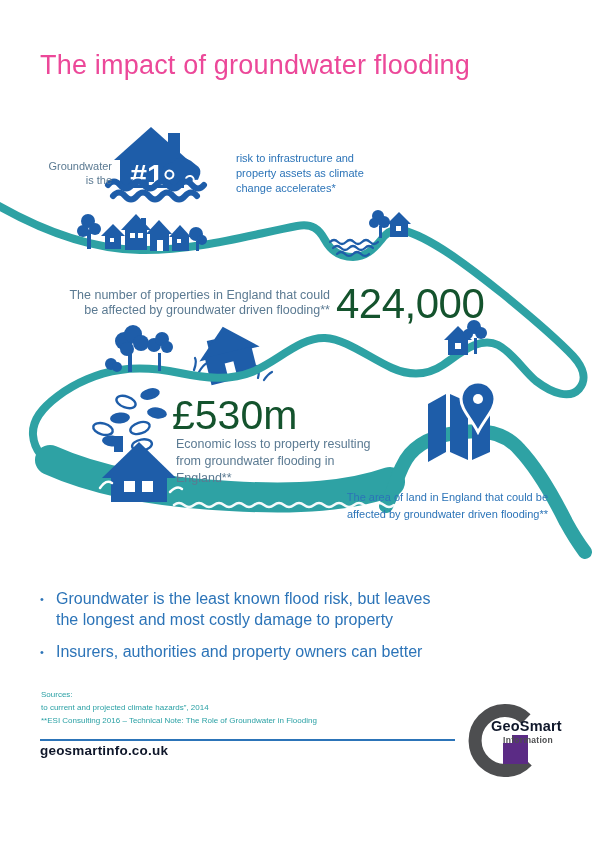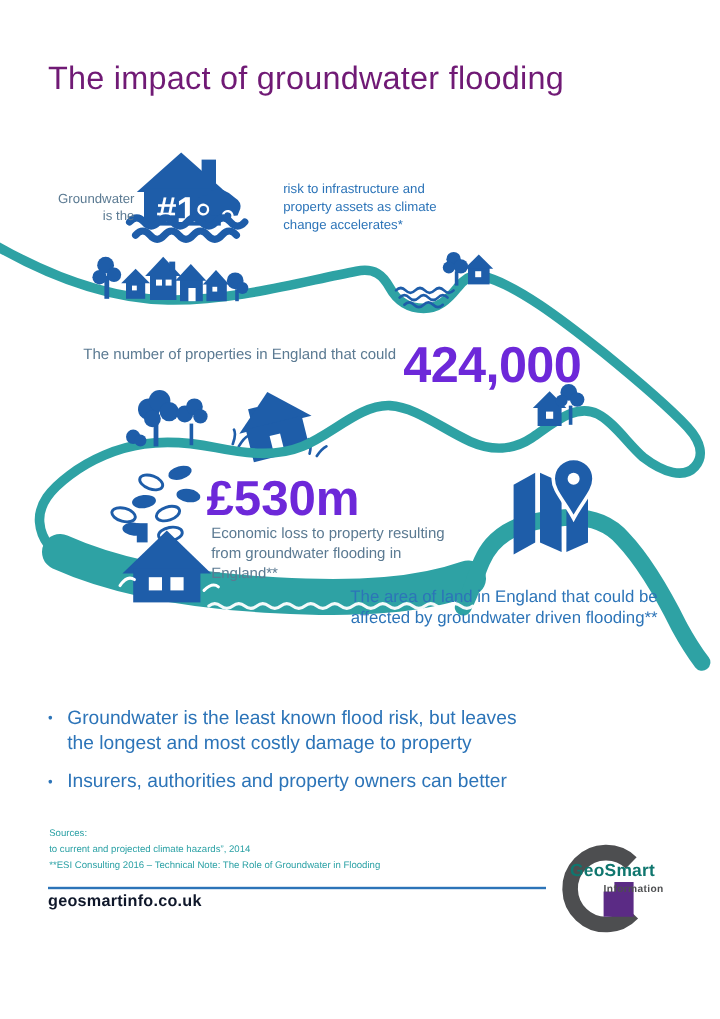--- a/index.html
+++ b/index.html
@@ -1,42 +1,42 @@
 <!DOCTYPE html>
 <html><head>
 <meta charset="utf-8">
 <style>
   html,body{margin:0;padding:0;background:#fff;}
   .page{position:relative;width:600px;height:849px;background:#ffffff;overflow:hidden;
         font-family:"Liberation Sans",sans-serif;-webkit-font-smoothing:antialiased;}
   .abs{position:absolute;}
   .art{position:absolute;left:0;top:0;width:600px;height:849px;}
-  .title{left:40px;top:50px;font-size:27px;font-weight:400;color:#701a75;letter-spacing:.2px;}
+  .title{left:40px;top:50px;font-size:27px;font-weight:400;color:#ec4899;letter-spacing:.2px;}
   .lead{left:28px;top:159px;width:84px;text-align:right;font-size:11px;line-height:14px;color:#5b7a92;}
   .rank-desc{left:236px;top:151px;width:160px;font-size:11px;line-height:15px;color:#2c74b8;}
   .prop-cap{left:58px;top:288px;width:272px;text-align:right;font-size:12.5px;line-height:15px;color:#5b7a92;}
-  .big-num{font-weight:bold;color:#6d28d9;}
+  .big-num{font-weight:normal;color:#14532d;}
   .v424{left:336px;top:280px;font-size:42px;letter-spacing:-.5px;}
   .v530{left:172px;top:392px;font-size:41px;}
   .loss-cap{left:176px;top:436px;width:210px;font-size:12.5px;line-height:17px;color:#5b7a92;}
   .v11{left:421px;top:447px;font-size:44px;}
-  .area-cap{left:276px;top:489px;width:272px;text-align:right;font-size:14px;line-height:17px;color:#2c74b8;}
+  .area-cap{left:276px;top:489px;width:272px;text-align:right;font-size:11px;line-height:17px;color:#2c74b8;}
   .bullets{left:40px;top:588px;width:500px;color:#2c74b8;font-size:16px;}
   .bullet{display:flex;}
   .bullet+.bullet{margin-top:11px;}
   .dot{flex:0 0 auto;width:16px;font-size:11px;line-height:21px;padding-top:1px;}
   .blines span{display:block;line-height:21px;}
   .sources{left:41px;top:690px;width:420px;color:#2ba1a5;font-size:8px;line-height:9.5px;}
   .sources .src-head{margin-bottom:3px;}
   .sources .src3{margin-top:4px;}
   .rule{left:40px;top:739px;width:530px;height:2px;background:#2c74b8;}
   .url{left:40px;top:743px;font-size:13.5px;font-weight:bold;color:#0f172a;letter-spacing:.2px;}
   .logo{left:455px;top:693px;width:122px;height:84px;background:#fff;}
   .logo svg{position:absolute;left:0;top:0;}
-  .logo-name{position:absolute;left:20px;top:25px;font-size:14.5px;font-weight:bold;color:#0f766e;letter-spacing:.2px;}
+  .logo-name{position:absolute;left:36px;top:25px;font-size:14.5px;font-weight:bold;color:#0f172a;letter-spacing:.2px;}
   .logo-tag{position:absolute;left:48px;top:42px;font-size:8.5px;font-weight:bold;color:#4d4e50;letter-spacing:.3px;}
 </style>
 </head>
 <body>
 
 <div class="page">
 
   <svg class="art" viewBox="0 0 600 849" aria-hidden="true">
 
     <g fill="#1e5da9">
@@ -202,20 +202,21 @@
   </div>
 
   <div class="abs rank-desc">
     <span style="display:block">risk to infrastructure and</span>
     <span style="display:block">property assets as climate</span>
     <span style="display:block">change accelerates*</span>
   </div>
 
   <div class="abs prop-cap">
     <span style="display:block">The number of properties in England that could</span>
+    <span style="display:block">be affected by groundwater driven flooding**</span>
   </div>
   <div class="abs big-num v424">424,000</div>
 
   <div class="abs big-num v530">£530m</div>
   <div class="abs loss-cap">
     <span style="display:block">Economic loss to property resulting</span>
     <span style="display:block">from groundwater flooding in</span>
     <span style="display:block">England**</span>
   </div>
 

